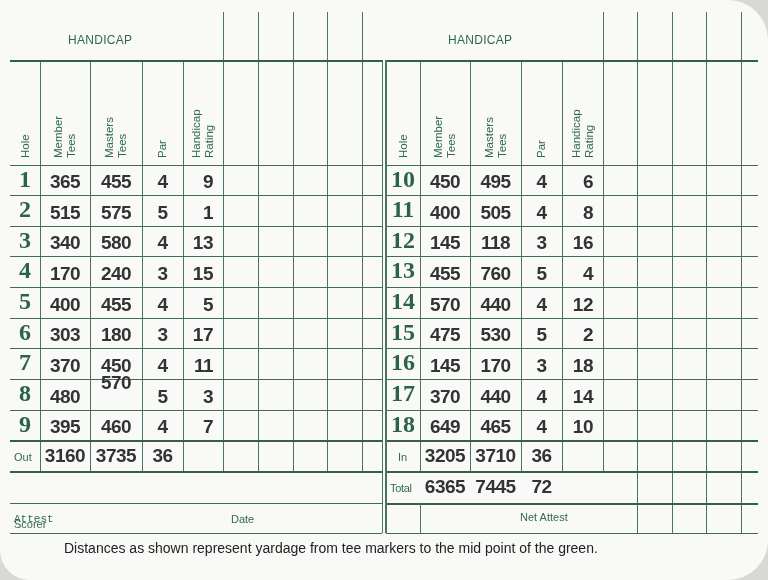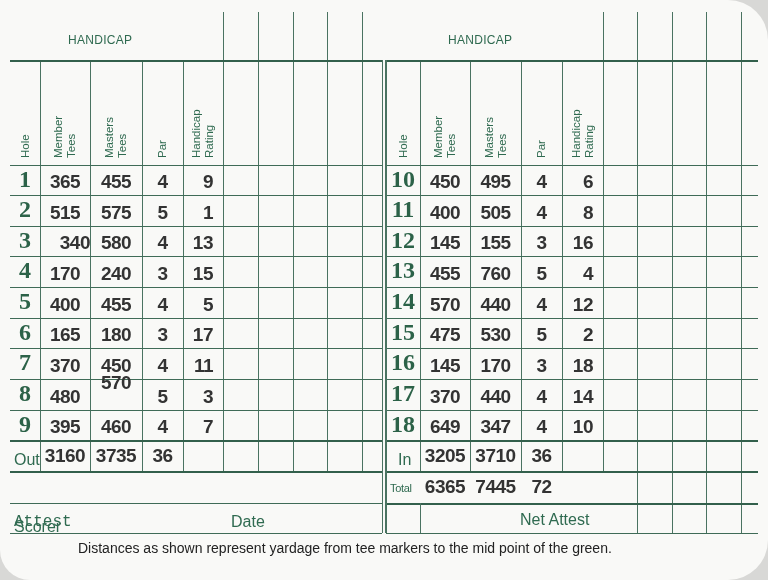--- a/index.html
+++ b/index.html
@@ -24,21 +24,21 @@
   .holenum {
     position: absolute; font-family: "Liberation Serif", serif; font-weight: bold;
     font-size: 24px; color: #2c6248; text-align: center;
   }
   .num {
     position: absolute; font-family: "Liberation Sans", sans-serif; font-weight: bold;
     font-size: 19px; color: #333; text-align: center; letter-spacing: -0.5px;
   }
   .num.right { text-align: right; padding-right: 10px; }
   .tot { font-size: 19px; }
-  .lbl-small { position: absolute; font-size: 16px; color: #2f6a50; }
+  .lbl-small { position: absolute; font-size: 11px; color: #2f6a50; }
   .footer-note { position: absolute; font-size: 14px; color: #222; }
 </style>
 </head>
 <body>
 
 <div id="card">
   <div id="grid">
       <div class="txt hdr-handicap" style="left: 68px; top: 33px;">HANDICAP</div>
       <div class="vl" style="left: 223px; top: 12px; height: 153px;"></div>
       <div class="vl" style="left: 258px; top: 12px; height: 153px;"></div>
@@ -80,21 +80,21 @@
       <div class="num" style="left: 90px; width: 52px; top: 199px; height: 31px; line-height: 27px;">575</div>
       <div class="num" style="left: 142px; width: 41px; top: 199px; height: 31px; line-height: 27px;">5</div>
       <div class="num right" style="left: 183px; width: 40px; top: 199px; height: 31px; line-height: 27px;">1</div>
       <div style="position: absolute; left: 223px; top: 195px; width: 35px; height: 31px;"></div>
       <div style="position: absolute; left: 258px; top: 195px; width: 35px; height: 31px;"></div>
       <div style="position: absolute; left: 293px; top: 195px; width: 34px; height: 31px;"></div>
       <div style="position: absolute; left: 327px; top: 195px; width: 35px; height: 31px;"></div>
       <div style="position: absolute; left: 362px; top: 195px; width: 20px; height: 31px;"></div>
       <div class="hl" style="left: 10px; top: 226px; width: 372px;"></div>
       <div class="holenum" style="left: 10px; width: 30px; top: 227px; height: 30px; line-height: 26px;">3</div>
-      <div class="num" style="left: 40px; width: 50px; top: 230px; height: 30px; line-height: 26px; text-align: right;">340</div>
+      <div class="num" style="left: 40px; width: 50px; top: 230px; height: 30px; line-height: 26px;">340</div>
       <div class="num" style="left: 90px; width: 52px; top: 230px; height: 30px; line-height: 26px;">580</div>
       <div class="num" style="left: 142px; width: 41px; top: 230px; height: 30px; line-height: 26px;">4</div>
       <div class="num right" style="left: 183px; width: 40px; top: 230px; height: 30px; line-height: 26px;">13</div>
       <div style="position: absolute; left: 223px; top: 226px; width: 35px; height: 30px;"></div>
       <div style="position: absolute; left: 258px; top: 226px; width: 35px; height: 30px;"></div>
       <div style="position: absolute; left: 293px; top: 226px; width: 34px; height: 30px;"></div>
       <div style="position: absolute; left: 327px; top: 226px; width: 35px; height: 30px;"></div>
       <div style="position: absolute; left: 362px; top: 226px; width: 20px; height: 30px;"></div>
       <div class="hl" style="left: 10px; top: 256px; width: 372px;"></div>
       <div class="holenum" style="left: 10px; width: 30px; top: 257px; height: 31px; line-height: 27px;">4</div>
@@ -113,21 +113,21 @@
       <div class="num" style="left: 90px; width: 52px; top: 291px; height: 31px; line-height: 27px;">455</div>
       <div class="num" style="left: 142px; width: 41px; top: 291px; height: 31px; line-height: 27px;">4</div>
       <div class="num right" style="left: 183px; width: 40px; top: 291px; height: 31px; line-height: 27px;">5</div>
       <div style="position: absolute; left: 223px; top: 287px; width: 35px; height: 31px;"></div>
       <div style="position: absolute; left: 258px; top: 287px; width: 35px; height: 31px;"></div>
       <div style="position: absolute; left: 293px; top: 287px; width: 34px; height: 31px;"></div>
       <div style="position: absolute; left: 327px; top: 287px; width: 35px; height: 31px;"></div>
       <div style="position: absolute; left: 362px; top: 287px; width: 20px; height: 31px;"></div>
       <div class="hl" style="left: 10px; top: 318px; width: 372px;"></div>
       <div class="holenum" style="left: 10px; width: 30px; top: 319px; height: 30px; line-height: 26px;">6</div>
-      <div class="num" style="left: 40px; width: 50px; top: 322px; height: 30px; line-height: 26px;">165</div>
+      <div class="num" style="left: 40px; width: 50px; top: 322px; height: 30px; line-height: 26px;">303</div>
       <div class="num" style="left: 90px; width: 52px; top: 322px; height: 30px; line-height: 26px;">180</div>
       <div class="num" style="left: 142px; width: 41px; top: 322px; height: 30px; line-height: 26px;">3</div>
       <div class="num right" style="left: 183px; width: 40px; top: 322px; height: 30px; line-height: 26px;">17</div>
       <div style="position: absolute; left: 223px; top: 318px; width: 35px; height: 30px;"></div>
       <div style="position: absolute; left: 258px; top: 318px; width: 35px; height: 30px;"></div>
       <div style="position: absolute; left: 293px; top: 318px; width: 34px; height: 30px;"></div>
       <div style="position: absolute; left: 327px; top: 318px; width: 35px; height: 30px;"></div>
       <div style="position: absolute; left: 362px; top: 318px; width: 20px; height: 30px;"></div>
       <div class="hl" style="left: 10px; top: 348px; width: 372px;"></div>
       <div class="holenum" style="left: 10px; width: 30px; top: 349px; height: 31px; line-height: 27px;">7</div>
@@ -205,21 +205,21 @@
       <div class="num" style="left: 521px; width: 41px; top: 199px; height: 31px; line-height: 27px;">4</div>
       <div class="num right" style="left: 562px; width: 41px; top: 199px; height: 31px; line-height: 27px;">8</div>
       <div style="position: absolute; left: 603px; top: 195px; width: 34px; height: 31px;"></div>
       <div style="position: absolute; left: 637px; top: 195px; width: 35px; height: 31px;"></div>
       <div style="position: absolute; left: 672px; top: 195px; width: 34px; height: 31px;"></div>
       <div style="position: absolute; left: 706px; top: 195px; width: 35px; height: 31px;"></div>
       <div style="position: absolute; left: 741px; top: 195px; width: 17px; height: 31px;"></div>
       <div class="hl" style="left: 386px; top: 226px; width: 372px;"></div>
       <div class="holenum" style="left: 386px; width: 34px; top: 227px; height: 30px; line-height: 26px;">12</div>
       <div class="num" style="left: 420px; width: 50px; top: 230px; height: 30px; line-height: 26px;">145</div>
-      <div class="num" style="left: 470px; width: 51px; top: 230px; height: 30px; line-height: 26px;">155</div>
+      <div class="num" style="left: 470px; width: 51px; top: 230px; height: 30px; line-height: 26px;">118</div>
       <div class="num" style="left: 521px; width: 41px; top: 230px; height: 30px; line-height: 26px;">3</div>
       <div class="num right" style="left: 562px; width: 41px; top: 230px; height: 30px; line-height: 26px;">16</div>
       <div style="position: absolute; left: 603px; top: 226px; width: 34px; height: 30px;"></div>
       <div style="position: absolute; left: 637px; top: 226px; width: 35px; height: 30px;"></div>
       <div style="position: absolute; left: 672px; top: 226px; width: 34px; height: 30px;"></div>
       <div style="position: absolute; left: 706px; top: 226px; width: 35px; height: 30px;"></div>
       <div style="position: absolute; left: 741px; top: 226px; width: 17px; height: 30px;"></div>
       <div class="hl" style="left: 386px; top: 256px; width: 372px;"></div>
       <div class="holenum" style="left: 386px; width: 34px; top: 257px; height: 31px; line-height: 27px;">13</div>
       <div class="num" style="left: 420px; width: 50px; top: 260px; height: 31px; line-height: 27px;">455</div>
@@ -271,21 +271,21 @@
       <div class="num" style="left: 521px; width: 41px; top: 383px; height: 31px; line-height: 27px;">4</div>
       <div class="num right" style="left: 562px; width: 41px; top: 383px; height: 31px; line-height: 27px;">14</div>
       <div style="position: absolute; left: 603px; top: 379px; width: 34px; height: 31px;"></div>
       <div style="position: absolute; left: 637px; top: 379px; width: 35px; height: 31px;"></div>
       <div style="position: absolute; left: 672px; top: 379px; width: 34px; height: 31px;"></div>
       <div style="position: absolute; left: 706px; top: 379px; width: 35px; height: 31px;"></div>
       <div style="position: absolute; left: 741px; top: 379px; width: 17px; height: 31px;"></div>
       <div class="hl" style="left: 386px; top: 410px; width: 372px;"></div>
       <div class="holenum" style="left: 386px; width: 34px; top: 411px; height: 30px; line-height: 26px;">18</div>
       <div class="num" style="left: 420px; width: 50px; top: 414px; height: 30px; line-height: 26px;">649</div>
-      <div class="num" style="left: 470px; width: 51px; top: 414px; height: 30px; line-height: 26px;">347</div>
+      <div class="num" style="left: 470px; width: 51px; top: 414px; height: 30px; line-height: 26px;">465</div>
       <div class="num" style="left: 521px; width: 41px; top: 414px; height: 30px; line-height: 26px;">4</div>
       <div class="num right" style="left: 562px; width: 41px; top: 414px; height: 30px; line-height: 26px;">10</div>
       <div style="position: absolute; left: 603px; top: 410px; width: 34px; height: 30px;"></div>
       <div style="position: absolute; left: 637px; top: 410px; width: 35px; height: 30px;"></div>
       <div style="position: absolute; left: 672px; top: 410px; width: 34px; height: 30px;"></div>
       <div style="position: absolute; left: 706px; top: 410px; width: 35px; height: 30px;"></div>
       <div style="position: absolute; left: 741px; top: 410px; width: 17px; height: 30px;"></div>
       <div class="hl thick" style="left: 386px; top: 440px; width: 372px;"></div>
       <div class="lbl-small" style="left: 14px; top: 451px;">Out</div>
       <div class="num tot" style="left: 40px; width: 50px; top: 443px; line-height: 26px;">3160</div>
@@ -314,15 +314,15 @@
       <div class="lbl-small" style="left: 520px; top: 511px;">Net Attest</div>
       <div style="position: absolute; left: 603px; top: 503px; width: 34px; height: 30px;"></div>
       <div style="position: absolute; left: 637px; top: 503px; width: 35px; height: 30px;"></div>
       <div style="position: absolute; left: 672px; top: 503px; width: 34px; height: 30px;"></div>
       <div style="position: absolute; left: 706px; top: 503px; width: 35px; height: 30px;"></div>
       <div style="position: absolute; left: 741px; top: 503px; width: 17px; height: 30px;"></div>
       <div class="hl" style="left: 386px; top: 533px; width: 372px;"></div>
       <div class="vl" style="left: 382px; top: 60px; height: 473px;"></div>
       <div class="vl" style="left: 385px; top: 60px; height: 473px;"></div>
       <div class="vl" style="left: 386px; top: 60px; height: 473px;"></div>
-      <div class="footer-note" style="left: 78px; top: 540px;">Distances as shown represent yardage from tee markers to the mid point of the green.</div>
+      <div class="footer-note" style="left: 64px; top: 540px;">Distances as shown represent yardage from tee markers to the mid point of the green.</div>
     </div>
 </div>
 
 </body></html>

